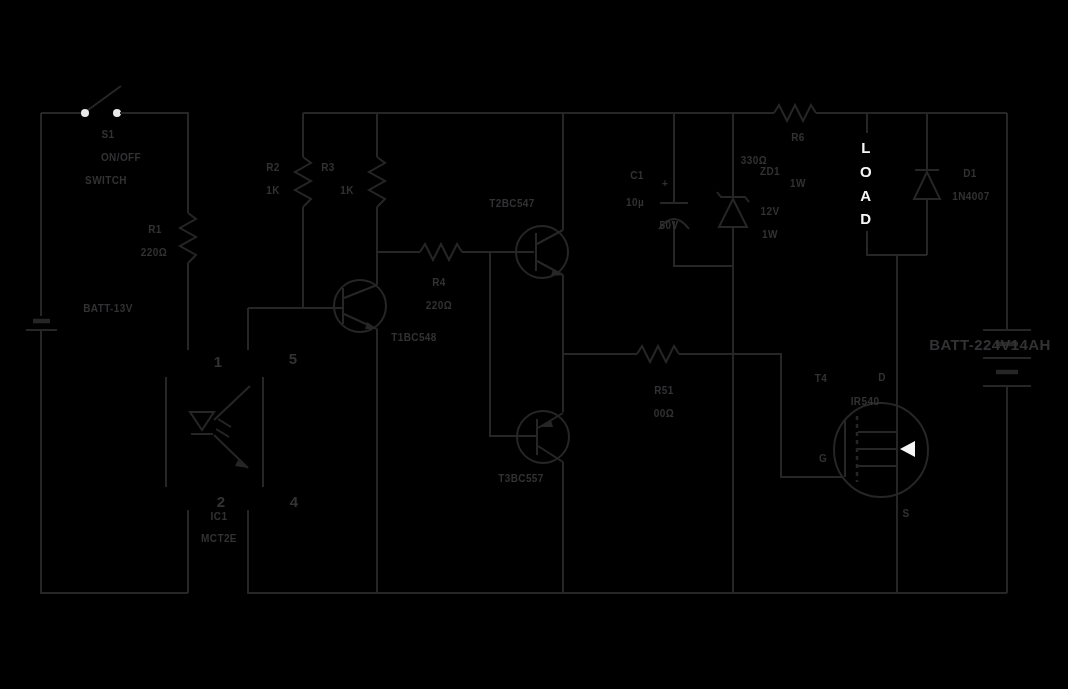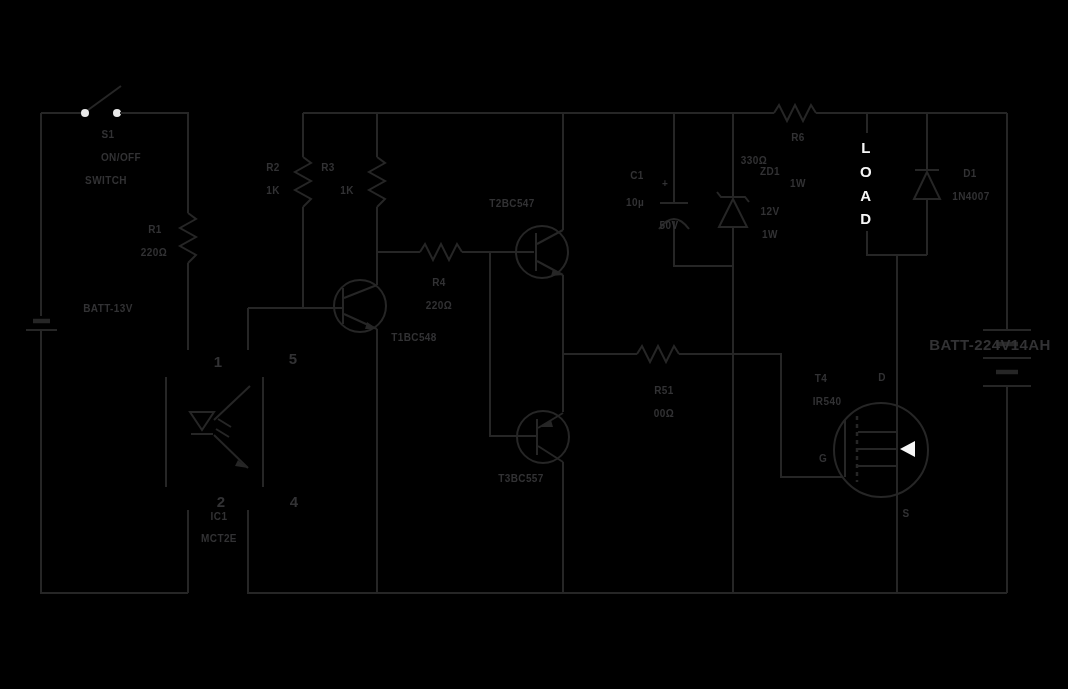--- a/index.html
+++ b/index.html
@@ -224,21 +224,21 @@
 
   <div class="lbl" style="left:970px;top:174px">D1</div>
   <div class="lbl" style="left:971px;top:197px">1N4007</div>
 
   <div class="lbl lbl-sm" style="left:951px;top:344px">BATT-224V14AH</div>
 
   <div class="lbl" style="left:664px;top:391px">R51</div>
   <div class="lbl" style="left:664px;top:414px">00Ω</div>
 
   <div class="lbl" style="left:821px;top:379px">T4</div>
-  <div class="lbl" style="left:827px;top:402px">IR540</div>
+  <div class="lbl" style="left:865px;top:402px">IR540</div>
   <div class="lbl" style="left:882px;top:378px">D</div>
   <div class="lbl" style="left:823px;top:459px">G</div>
   <div class="lbl" style="left:906px;top:514px">S</div>
 
   <div class="lbl" style="left:521px;top:479px">T3BC557</div>
 
   <div class="lbl lbl-sm" style="left:179px;top:361px">1</div>
   <div class="lbl lbl-sm" style="left:254px;top:358px">5</div>
   <div class="lbl lbl-sm" style="left:182px;top:501px">2</div>
   <div class="lbl lbl-sm" style="left:255px;top:501px">4</div>

